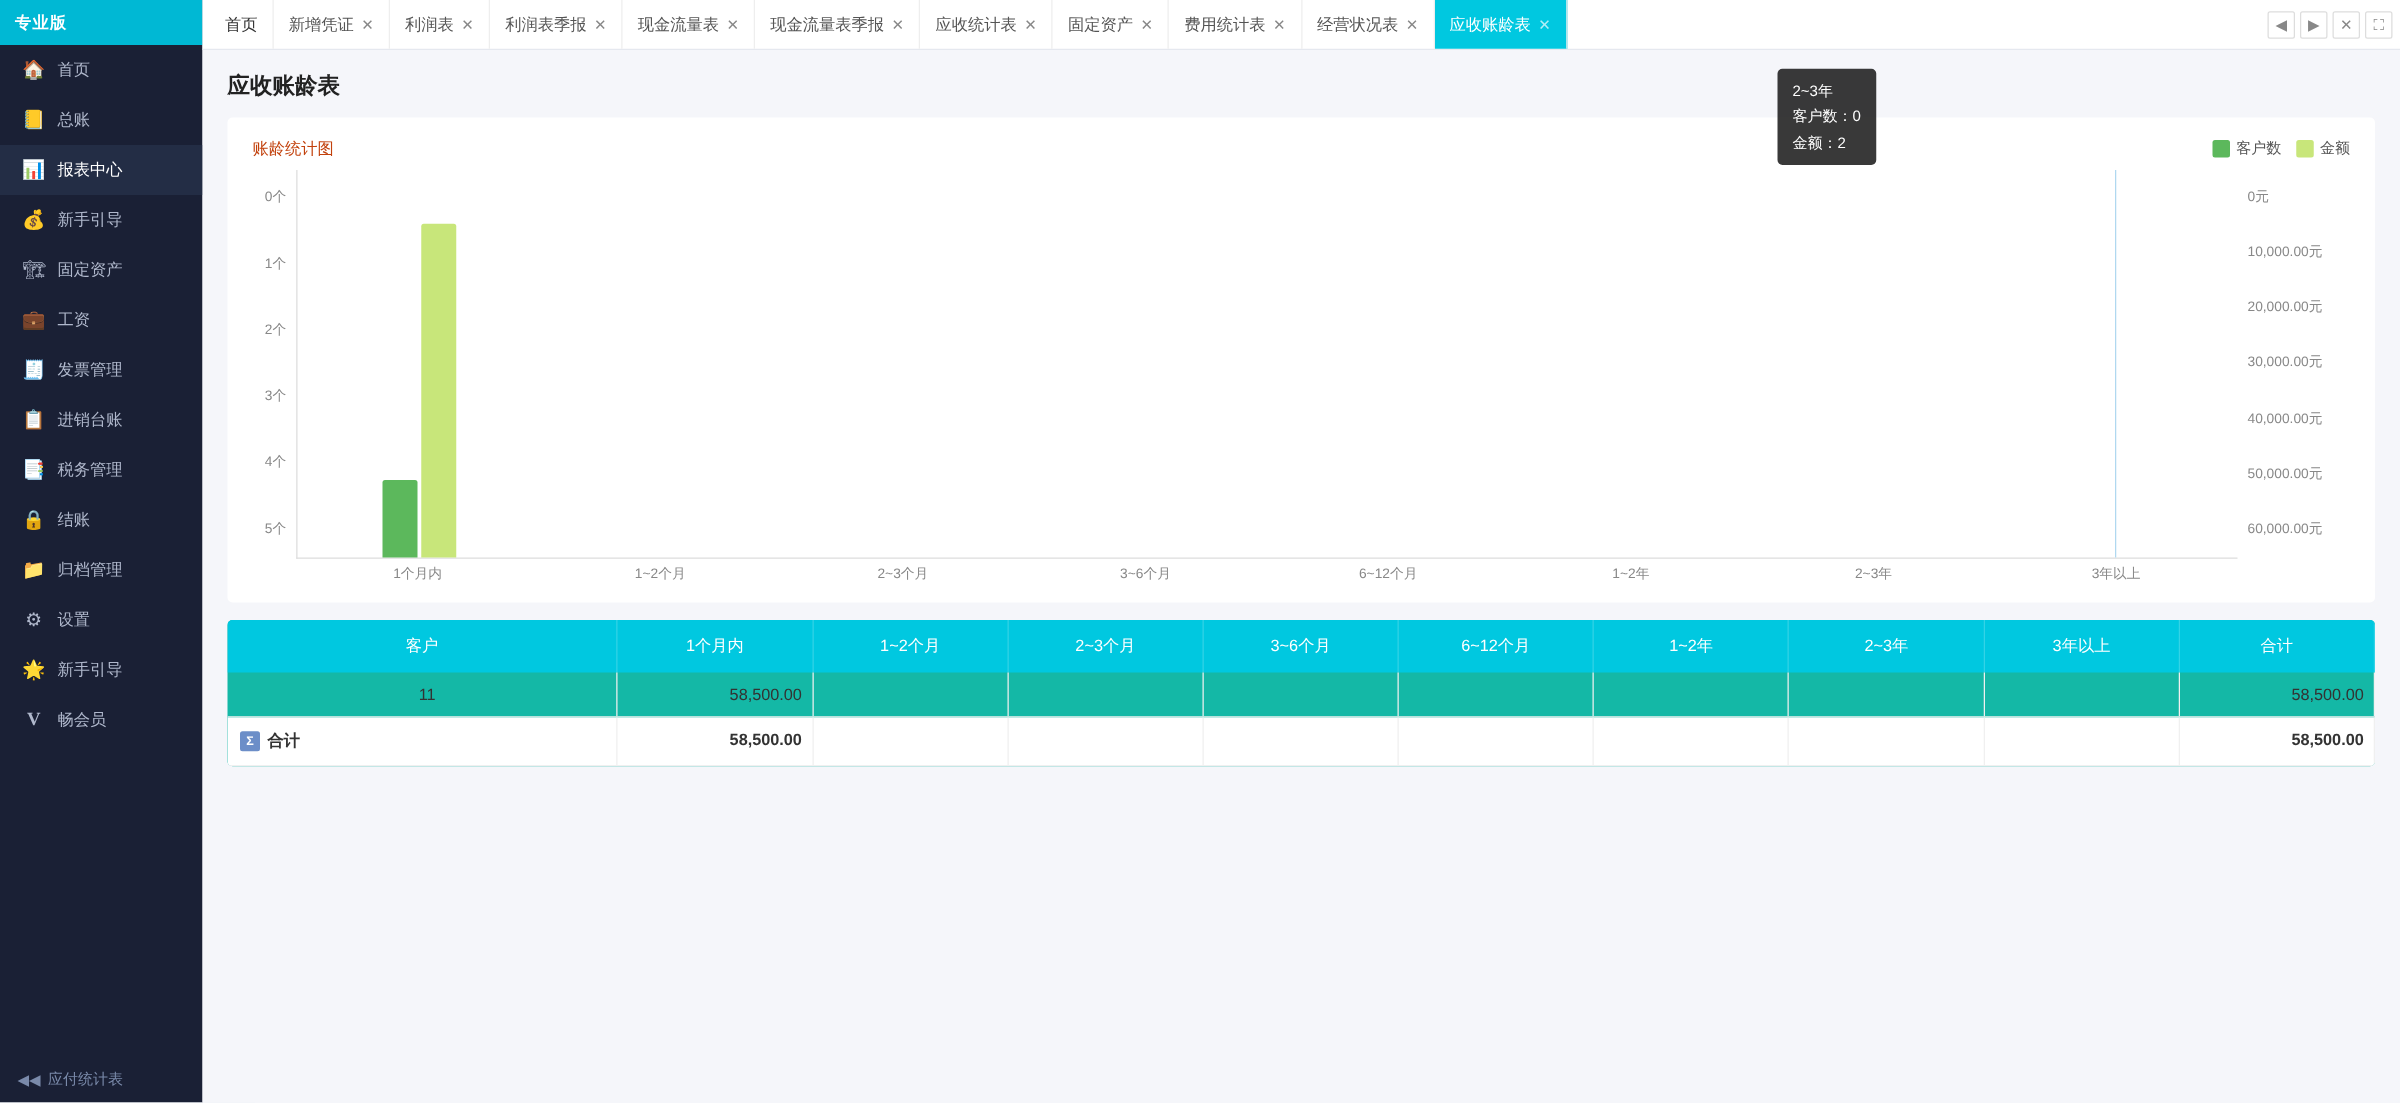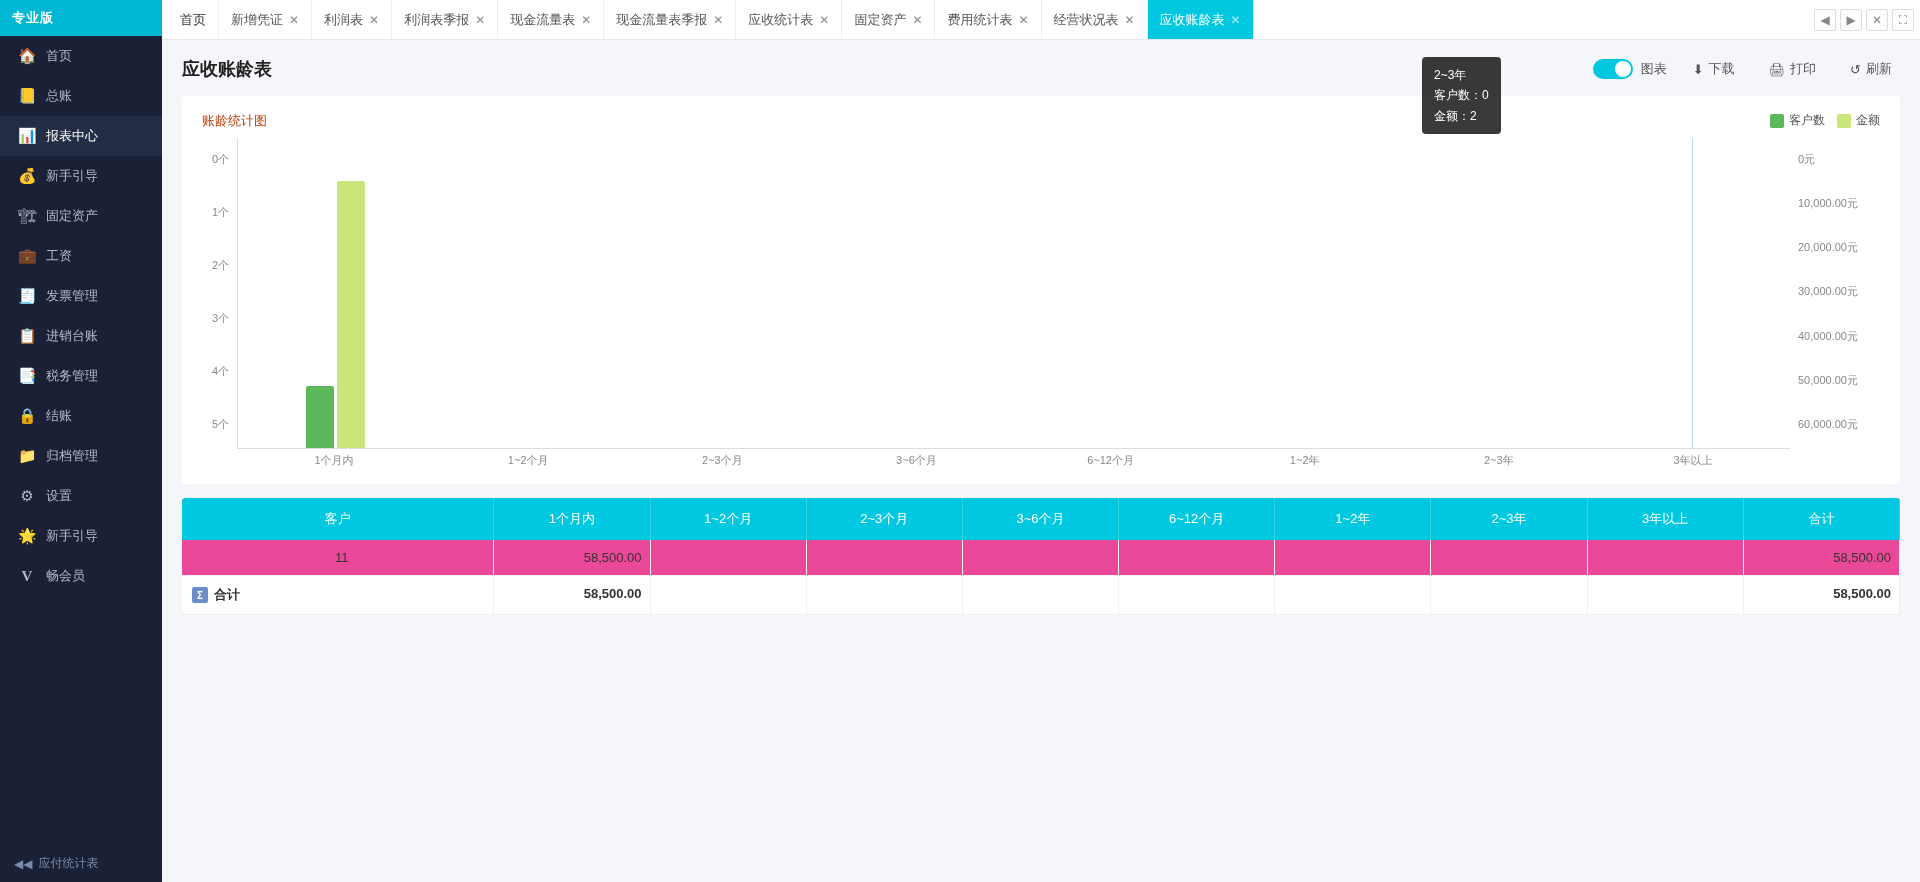--- a/index.html
+++ b/index.html
@@ -303,21 +303,21 @@
     .crosshair {
       position: absolute;
       top: 0;
       width: 1px;
       background: #b0d8f0;
       pointer-events: none;
     }
 
     
     .data-table {
-      background: #ec4899;
+      background: #14b8a6;
       border-radius: 4px;
       overflow: hidden;
     }
     .table-header {
       background: #00c8e0;
       display: grid;
       grid-template-columns: 2fr 1fr 1fr 1fr 1fr 1fr 1fr 1fr 1fr 1fr;
       color: #fff;
       font-size: 13px;
     }
@@ -487,38 +487,20 @@
       <button class="tab-nav-btn">▶</button>
       <button class="tab-nav-btn">✕</button>
       <button class="tab-nav-btn">⛶</button>
     </div>
   </div>
 
   <div class="page-content">
 
     <div class="page-header">
       <h2 class="page-title">应收账龄表</h2>
-      <div class="header-actions">
-        <div class="toggle-wrap">
-          <div class="toggle"></div>
-          <span class="toggle-label">图表</span>
-        </div>
-        <button class="action-btn">
-          <span>⬇</span>
-          <span>下载</span>
-        </button>
-        <button class="action-btn">
-          <span>🖨</span>
-          <span>打印</span>
-        </button>
-        <button class="action-btn">
-          <span>↺</span>
-          <span>刷新</span>
-        </button>
-      </div>
     </div>
 
     <div class="chart-area">
       <div class="chart-title">账龄统计图</div>
       <div class="chart-legend">
         <div class="legend-item">
           <div class="legend-box" style="background:#5cb85c;"></div>
           <span>客户数</span>
         </div>
         <div class="legend-item">

